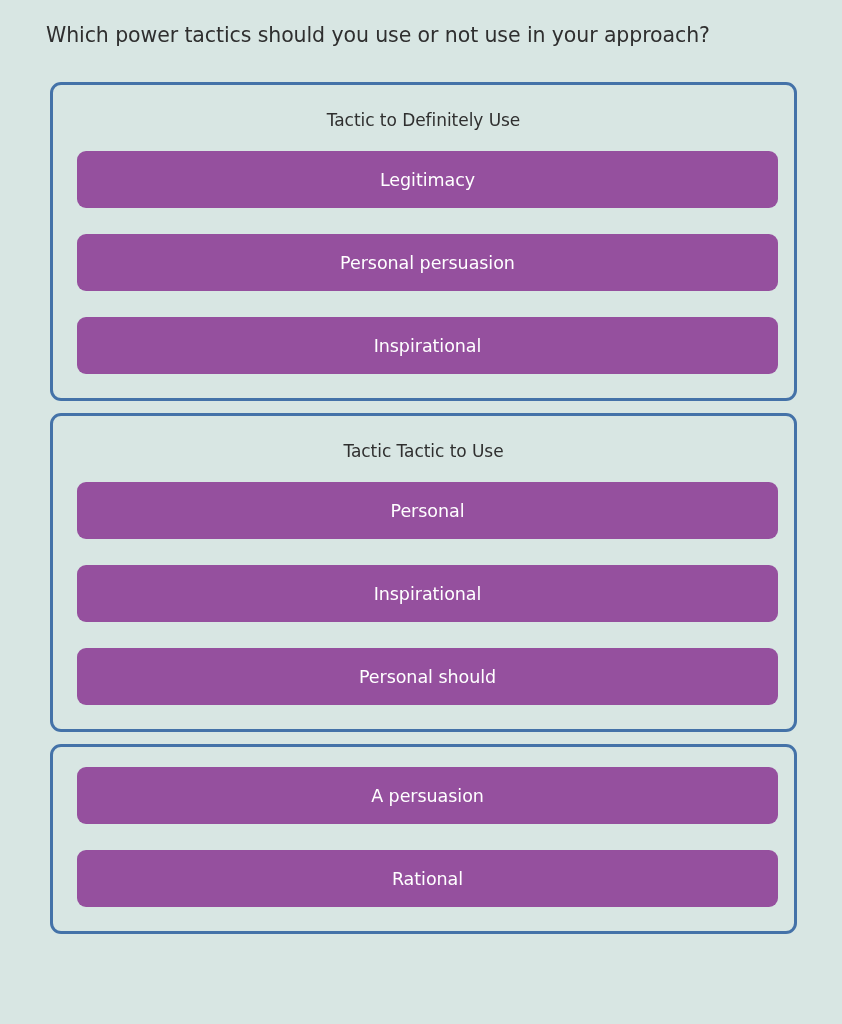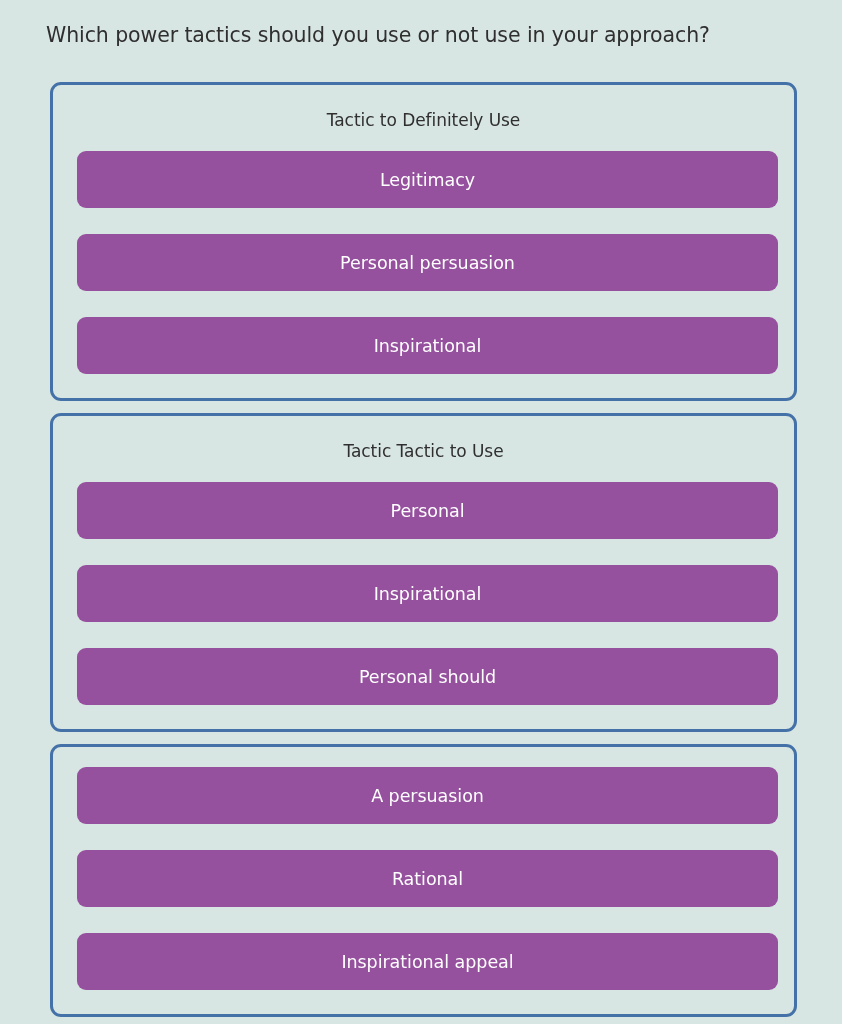--- a/index.html
+++ b/index.html
@@ -113,18 +113,17 @@
         <div class="option">Personal</div>
         <div class="option">Inspirational</div>
         <div class="option">Personal should</div>
       </div>
     </div>
 
     <div class="group">
       <div class="option-list">
         <div class="option">A persuasion</div>
         <div class="option">Rational</div>
-        <div class="option">Inspirational appeal</div>
       </div>
     </div>
 
   </div>
 </div>
 
 </body></html>

